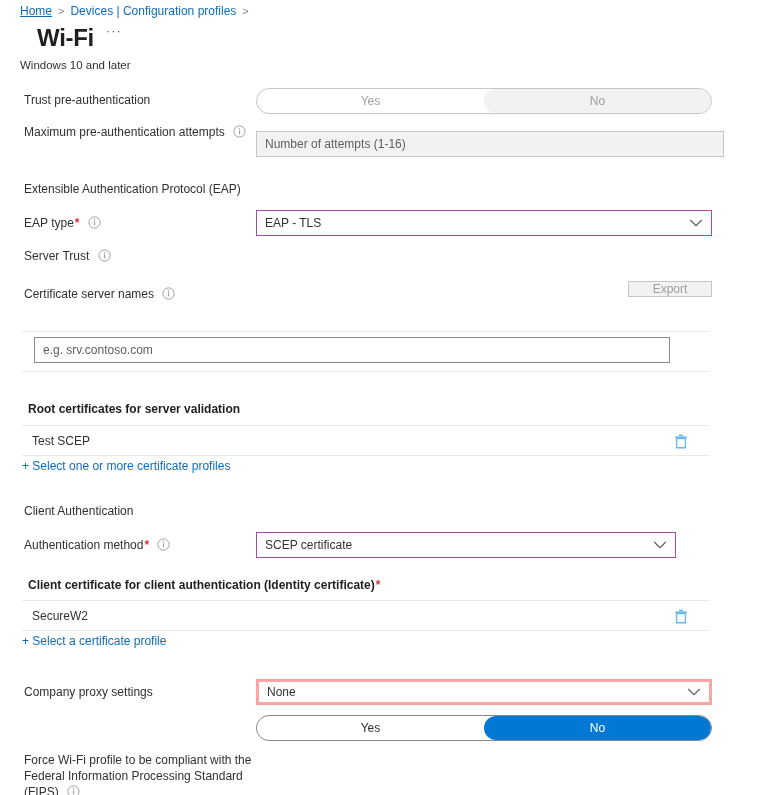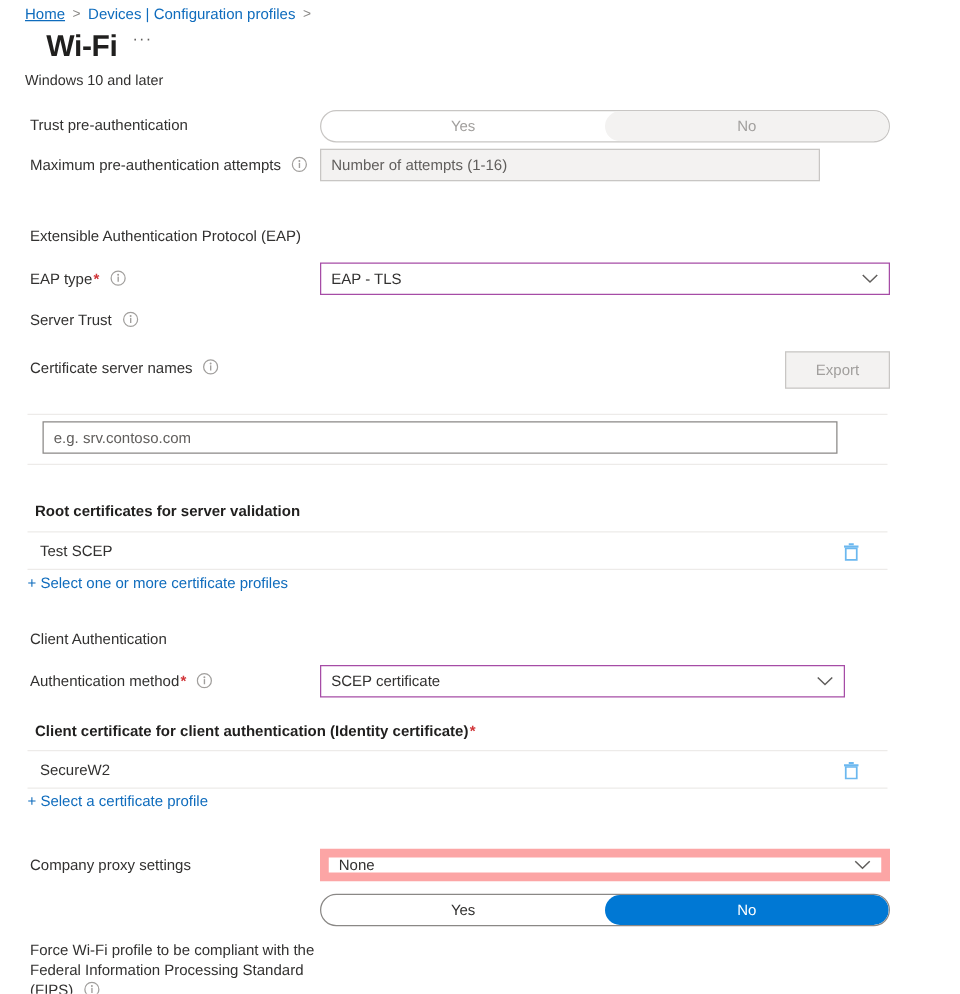--- a/index.html
+++ b/index.html
@@ -170,37 +170,37 @@
     border-color: #c8c6c4;
     color: #605e5c;
   }
   .tbox .ph { color: #605e5c; }
 
   
   .ddl {
     position: absolute;
     height: 26px;
     box-sizing: border-box;
-    border: 7px solid #fca5a5;
+    border: 3px solid #fca5a5;
     background: #ffffff;
     display: flex;
     align-items: center;
     padding: 0 8px;
     font-size: 12px;
     color: #323130;
     cursor: pointer;
   }
   .ddl.accent { border: 1px solid #a64ca6; }
   .ddl .val { flex: 1 1 auto; }
   .chev { flex: 0 0 auto; line-height: 0; }
 
   
   .btn-disabled {
     position: absolute;
-    height: 30px;
+    height: 16px;
     box-sizing: border-box;
     border: 1px solid #c8c6c4;
     background: #f3f2f1;
     color: #a19f9d;
     font-size: 12px;
     display: flex;
     align-items: center;
     justify-content: center;
   }
 
@@ -263,21 +263,21 @@
   <div class="label" style="top:5px;">
     <span>Maximum pre-authentication attempts</span>
     <span class="info-ico">
       <svg width="13" height="13" viewBox="0 0 13 13">
           <circle cx="6.5" cy="6.5" r="5.6" fill="none" stroke="#a19f9d" stroke-width="1"></circle>
           <circle cx="6.5" cy="3.7" r="0.8" fill="#a19f9d"></circle>
           <rect x="6" y="5.3" width="1.1" height="4.1" fill="#a19f9d"></rect>
         </svg>
     </span>
   </div>
-  <div class="tbox disabled" style="left:256px; top:0; width:400px;">
+  <div class="tbox disabled" style="left:256px; top:12px; width:468px;">
     <span class="ph">Number of attempts (1-16)</span>
   </div>
 </div>
 
 <div class="section-head" style="top:182px;">Extensible Authentication Protocol (EAP)</div>
 
 <div class="row" style="top:210px;">
   <div class="label" style="top:5px;">
     <span>EAP type</span><span class="req-star">*</span>
     <span class="info-ico">

